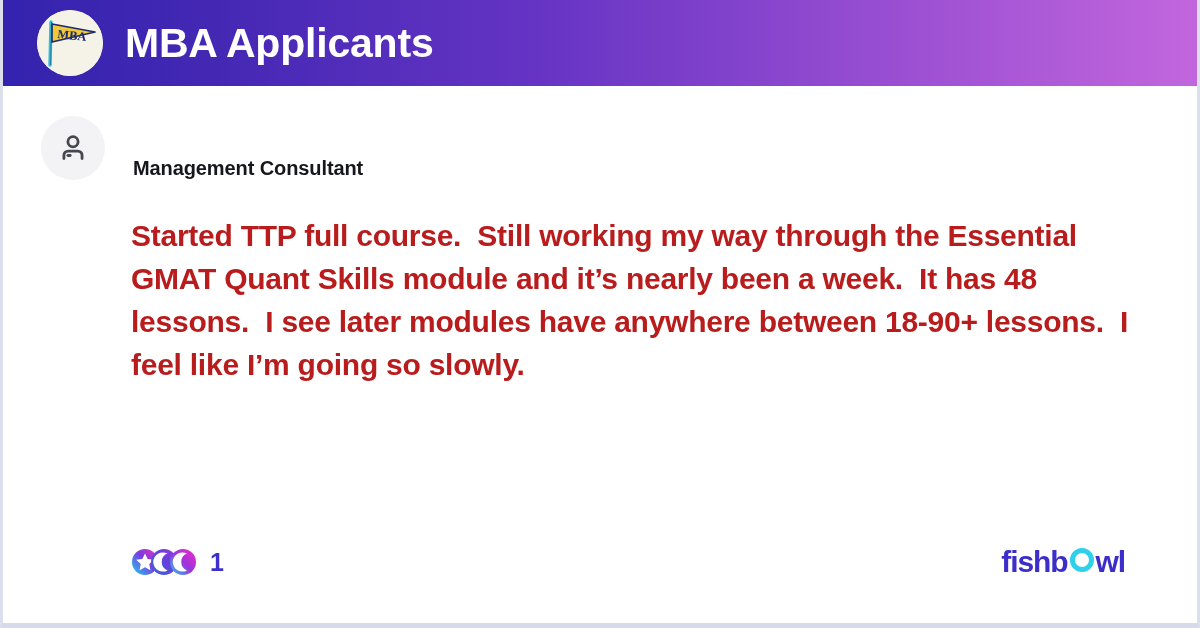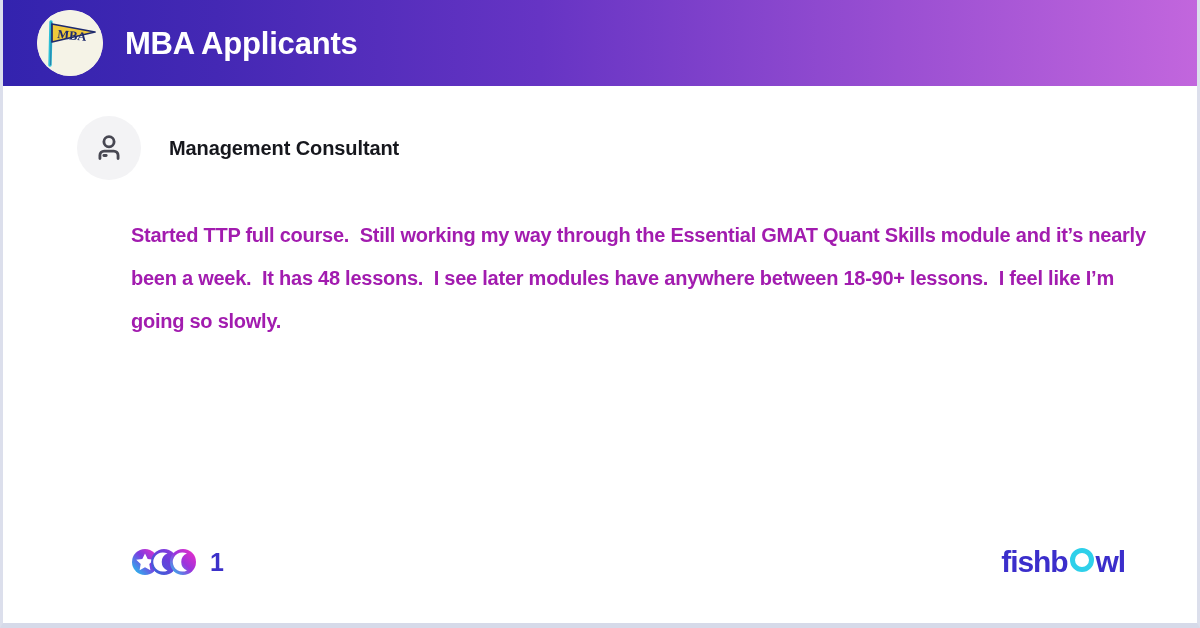--- a/index.html
+++ b/index.html
@@ -46,38 +46,37 @@
     background: #f4f2e6;
     position: relative;
     overflow: hidden;
     flex: none;
   }
   .bowl-logo svg { display: block; }
 
   .header-title {
     margin-left: 22px;
     color: #ffffff;
-    font-size: 31px;
+    font-size: 41px;
     font-weight: bold;
     letter-spacing: -0.2px;
     line-height: 1;
     white-space: nowrap;
   }
 
   
   .body-area {
     position: relative;
     padding: 0;
   }
 
   .user-row {
     display: flex;
-    align-items: center;
+    align-items: flex-end;
     padding: 30px 16px 0 38px;
-    margin-left: 36px;
   }
   .user-avatar {
     width: 64px;
     height: 64px;
     border-radius: 50%;
     background: #f3f3f5;
     display: flex;
     align-items: center;
     justify-content: center;
     flex: none;
@@ -86,24 +85,24 @@
     margin-left: 28px;
     font-size: 20px;
     font-weight: bold;
     color: #16171d;
     letter-spacing: -0.1px;
   }
 
   .post-body {
     margin: 34px 0 0 128px;
     width: 1020px;
-    font-size: 20px;
+    font-size: 30px;
     font-weight: bold;
     line-height: 43px;
-    color: #a21caf;
+    color: #b91c1c;
     letter-spacing: -0.25px;
     white-space: pre-wrap;
   }
 
   
   .footer {
     position: absolute;
     left: 0;
     right: 0;
     bottom: 38px;

